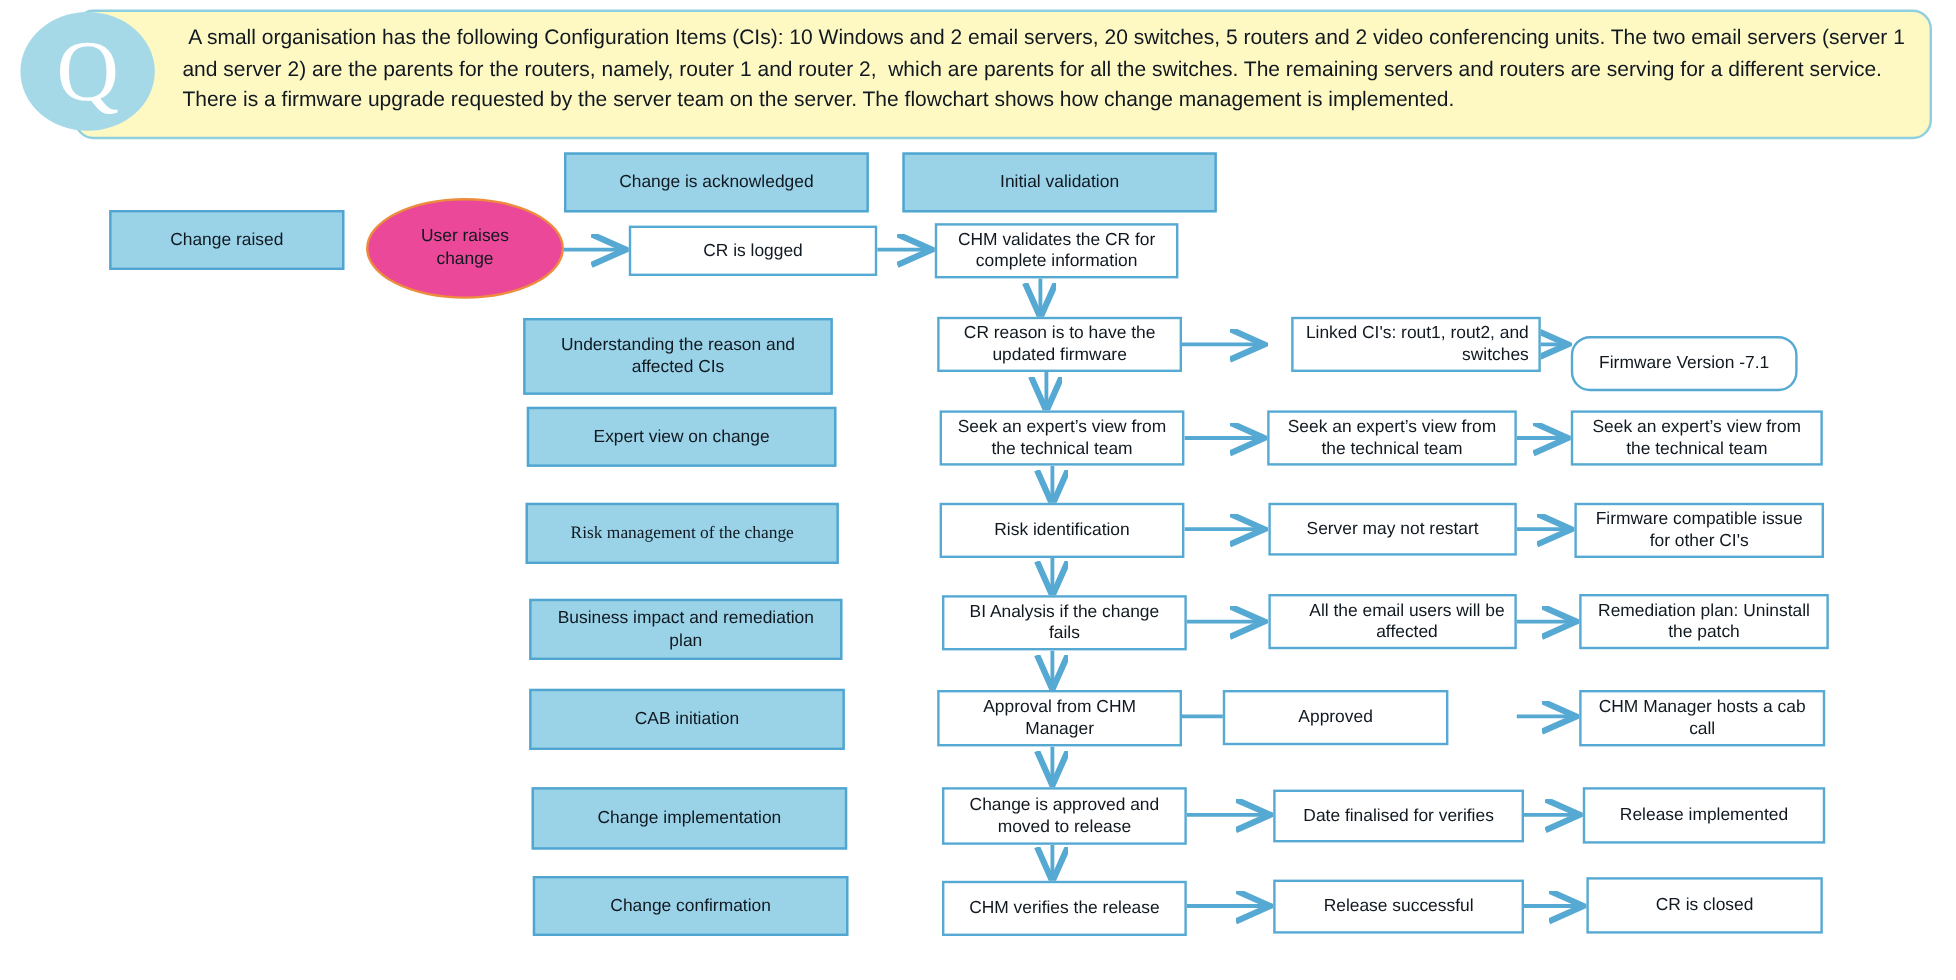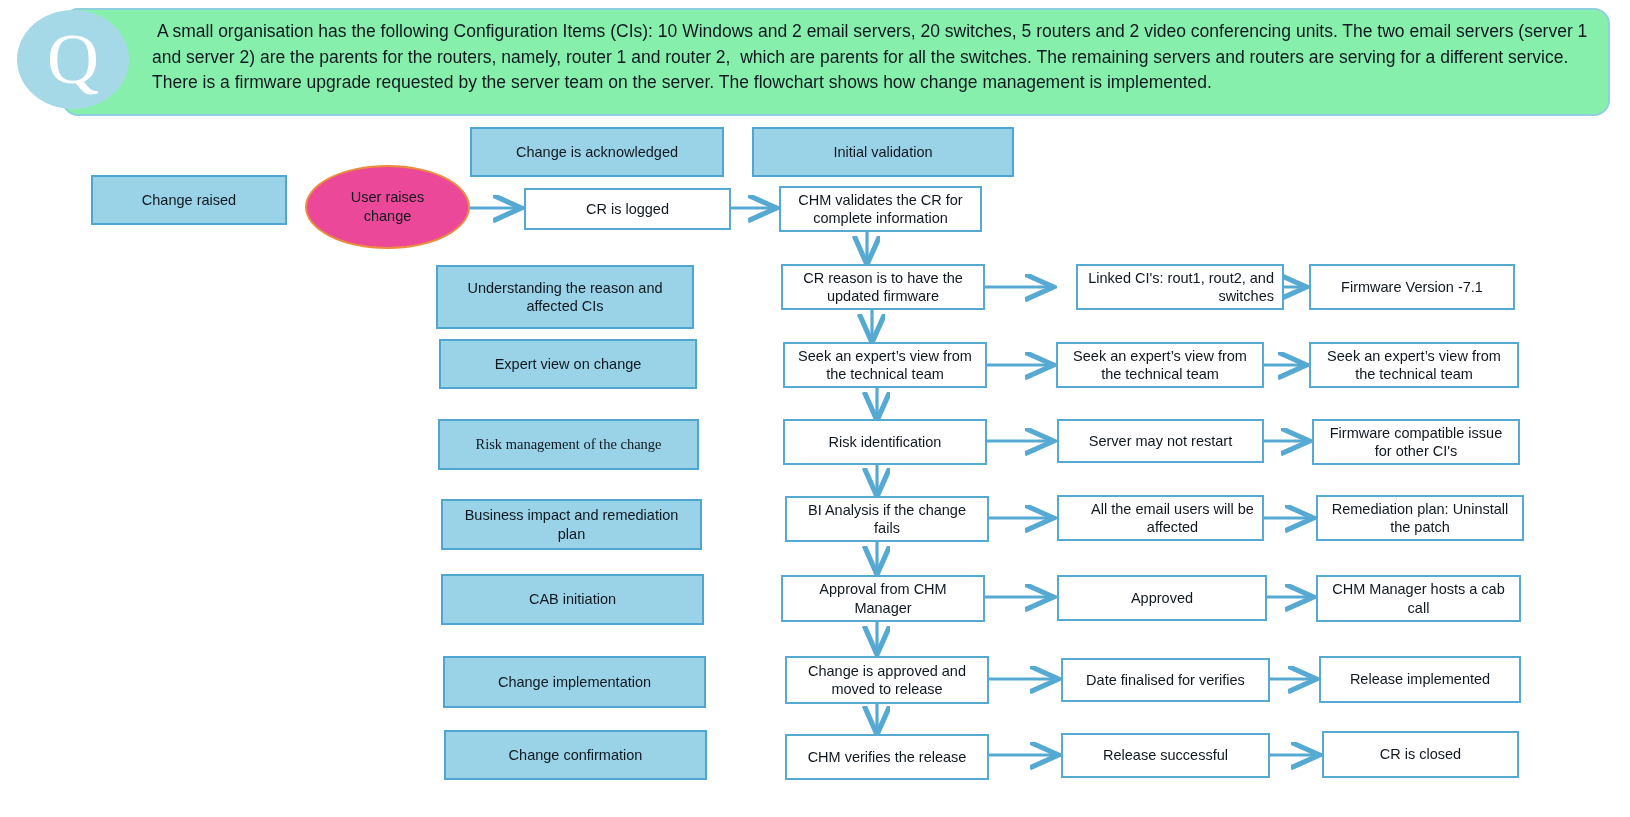--- a/index.html
+++ b/index.html
@@ -19,21 +19,21 @@
   
   #question-banner {
     position: absolute;
     left: 62px;
     top: 8px;
     width: 1548px;
     height: 108px;
     box-sizing: border-box;
     border: 2px solid #8ecfe0;
     border-radius: 16px;
-    background: #86efac;
+    background: #fef9c3;
   }
   #question-text {
     position: absolute;
     left: 88px;
     top: 9px;
     width: 1440px;
     font-size: 17.5px;
     line-height: 25.5px;
     color: #111820;
     text-align: left;
@@ -245,31 +245,31 @@
 </div>
 <div class="node node-plain" style="left:1056px; top:342px; width:208px; height:46px;">
   <span>Seek an expert’s view from the technical team</span>
 </div>
 <div class="node node-plain" style="left:1057px; top:419px; width:207px; height:44px;">
   <span>Server may not restart</span>
 </div>
 <div class="node node-plain" style="left:1057px; top:495px; width:207px; height:46px;padding-left:32px;">
   <span>All the email users will be affected</span>
 </div>
-<div class="node node-plain" style="left:1057px; top:575px; width:210px; height:46px;text-align:right;">
+<div class="node node-plain" style="left:1019px; top:575px; width:188px; height:46px;text-align:right;">
   <span>Approved</span>
 </div>
 <div class="node node-plain" style="left:1061px; top:658px; width:209px; height:44px;">
   <span>Date finalised for verifies</span>
 </div>
 <div class="node node-plain" style="left:1061px; top:733px; width:209px; height:45px;">
   <span>Release successful</span>
 </div>
 
-<div class="node node-plain" style="left:1309px; top:264px; width:206px; height:46px;">
+<div class="node node-plain" style="left:1309px; top:280px; width:189px; height:46px;border-radius:16px;">
   <span>Firmware Version -7.1</span>
 </div>
 <div class="node node-plain" style="left:1309px; top:342px; width:210px; height:46px;">
   <span>Seek an expert’s view from the technical team</span>
 </div>
 <div class="node node-plain" style="left:1312px; top:419px; width:208px; height:46px;">
   <span>Firmware compatible issue for other CI's</span>
 </div>
 <div class="node node-plain" style="left:1316px; top:495px; width:208px; height:46px;">
   <span>Remediation plan: Uninstall the patch</span>

